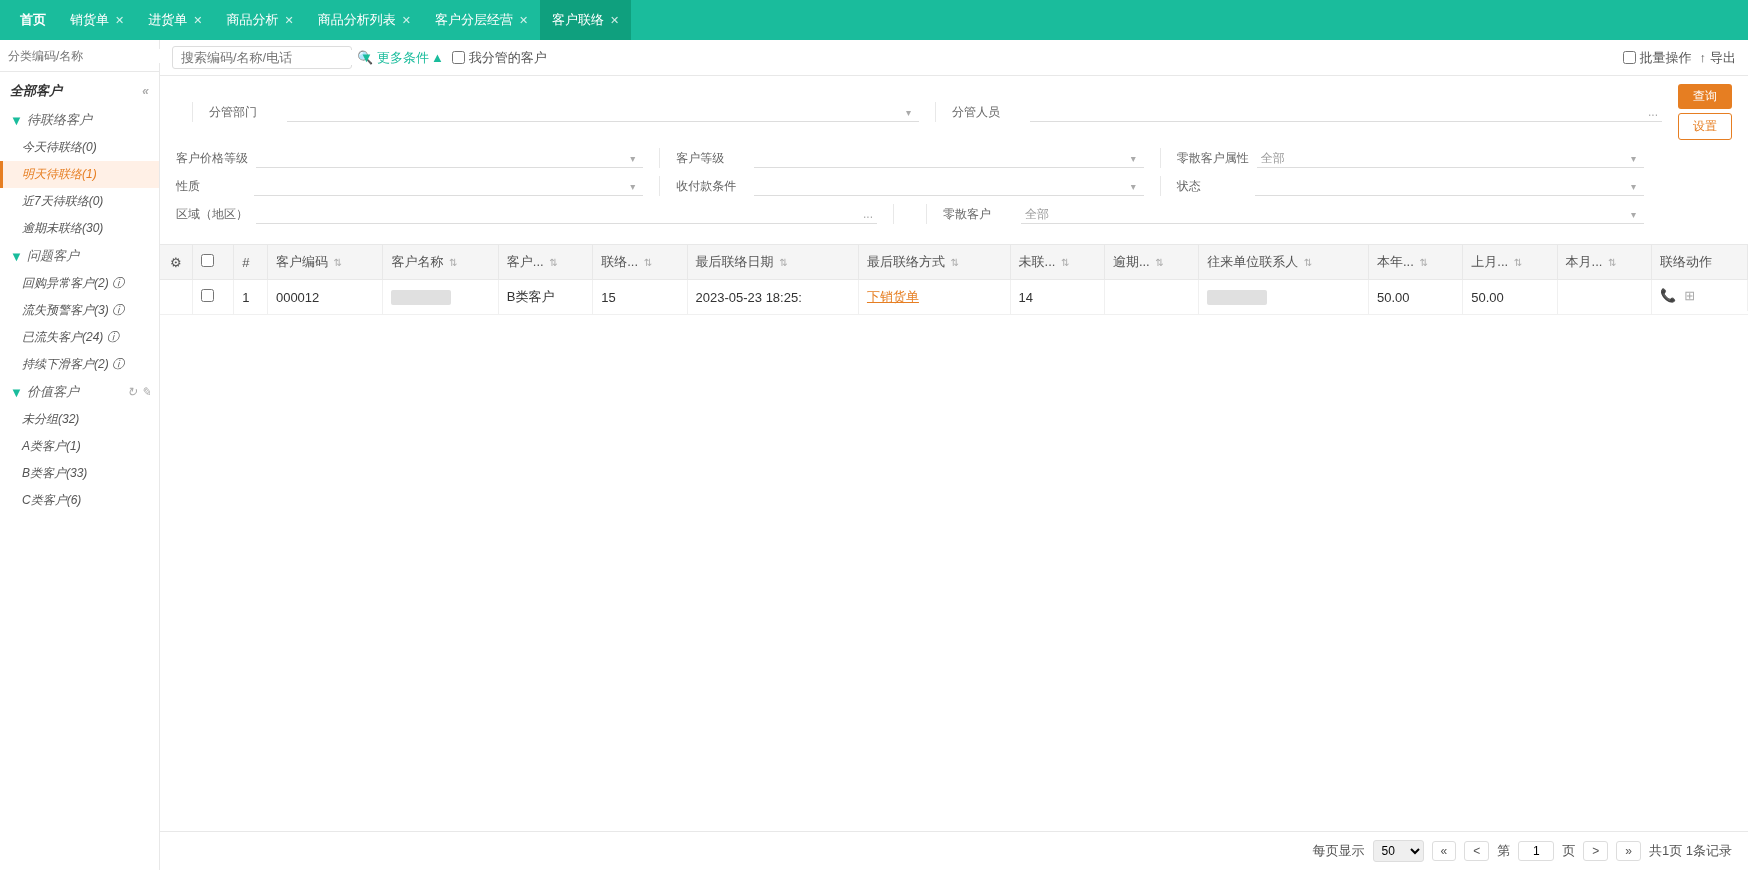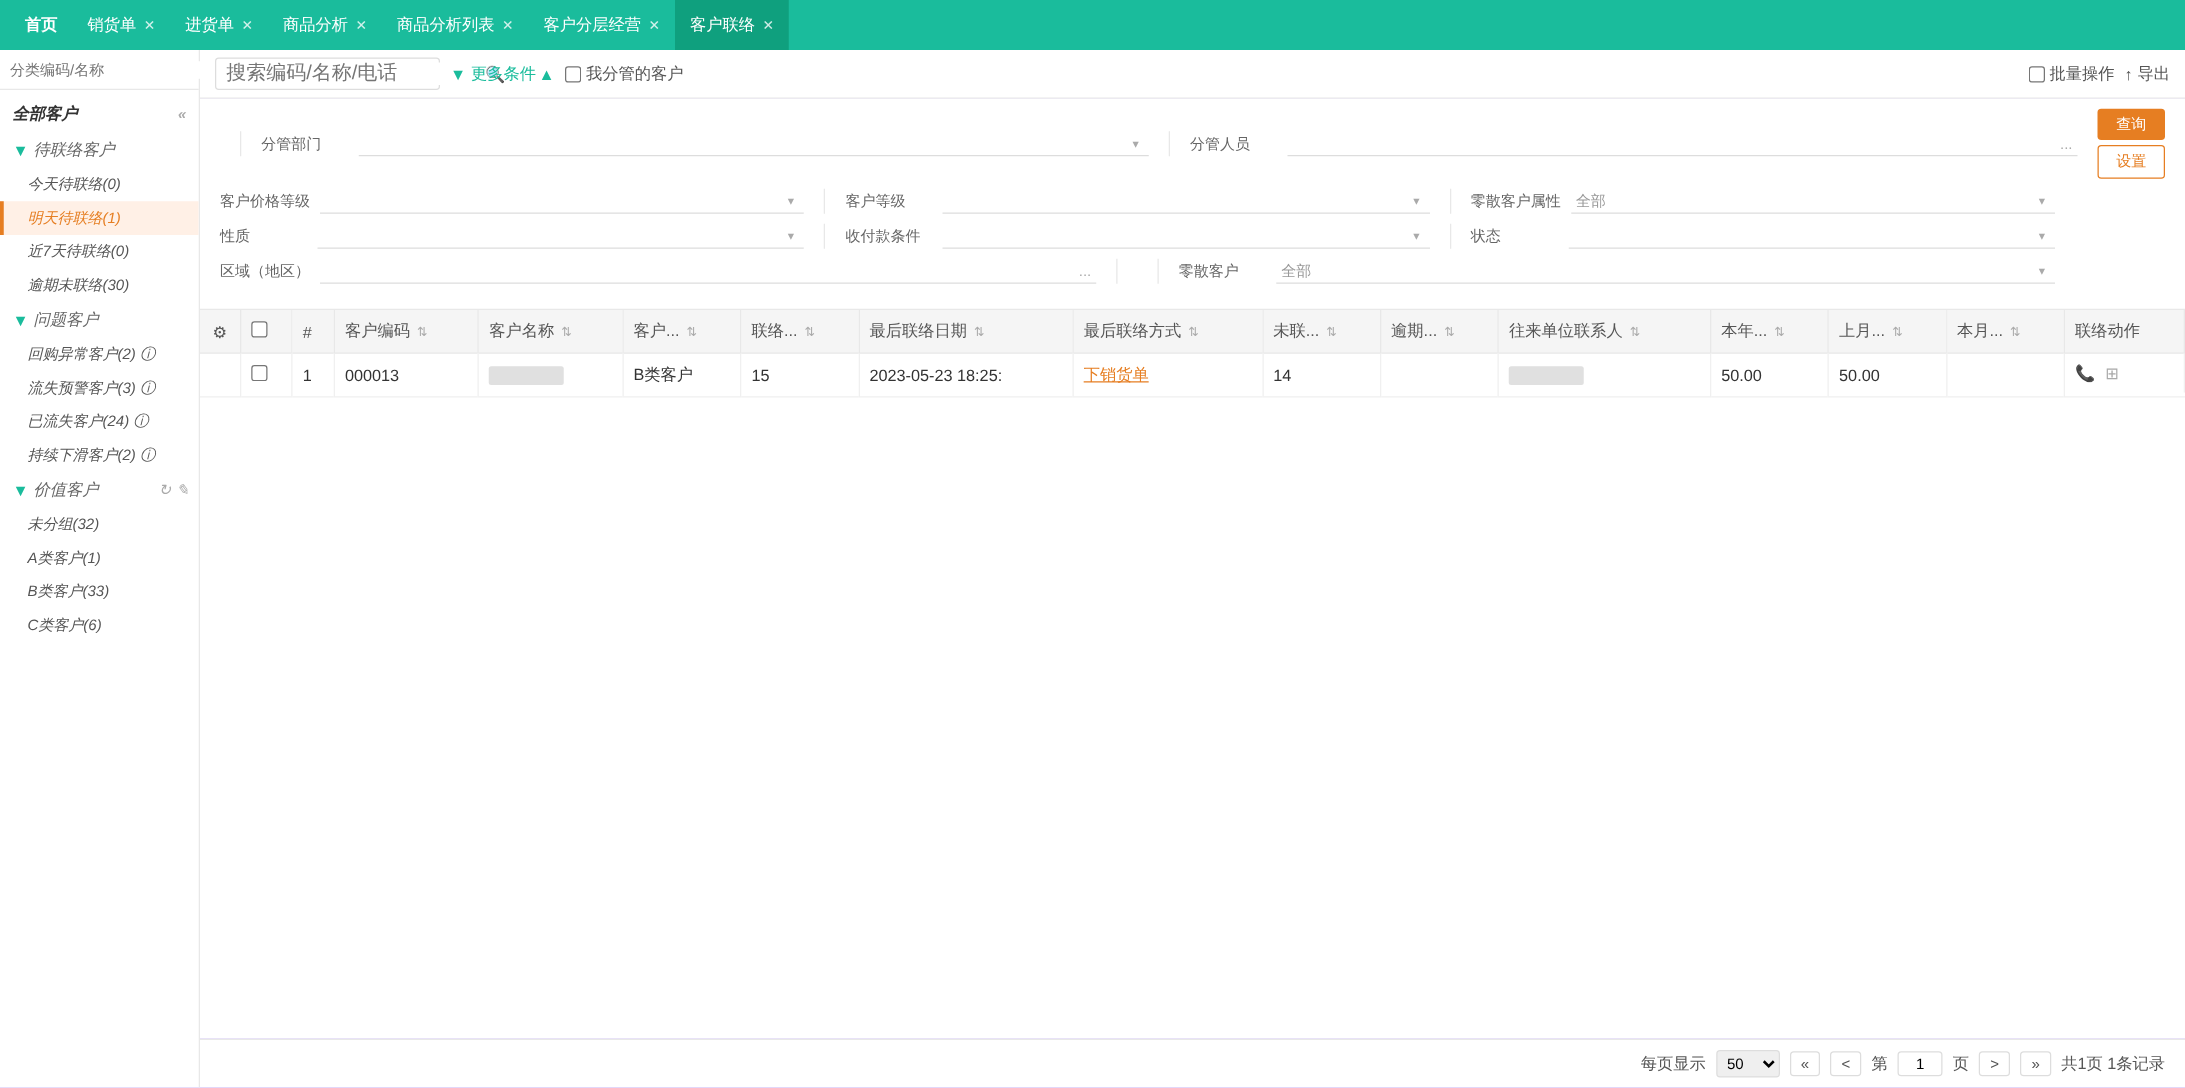--- a/index.html
+++ b/index.html
@@ -30,21 +30,21 @@
       margin-left: 6px;
       font-size: 11px;
       opacity: 0.8;
     }
     .top-nav .home { font-weight: bold; }
 
     
     .main-layout {
       display: flex;
       height: calc(100vh - 40px);
-      background: #8b5cf6;
+      background: #eab308;
     }
 
     
     .sidebar {
       width: 160px;
       background: white;
       border-right: 1px solid #e8e8e8;
       display: flex;
       flex-direction: column;
       flex-shrink: 0;
@@ -119,21 +119,21 @@
       align-items: center;
       border: 1px solid #ddd;
       border-radius: 3px;
       padding: 3px 8px;
       width: 180px;
       background: white;
     }
     .filter-toolbar .search-box input {
       border: none;
       outline: none;
-      font-size: 16px;
+      font-size: 13px;
       color: #999;
       flex: 1;
     }
     .filter-toolbar .more-filter {
       display: flex;
       align-items: center;
       color: #1abc9c;
       cursor: pointer;
       font-size: 12px;
       gap: 2px;
@@ -557,21 +557,21 @@
             <th>上月... <span class="sort-icon">⇅</span></th>
             <th>本月... <span class="sort-icon">⇅</span></th>
             <th>联络动作</th>
           </tr>
         </thead>
         <tbody>
           <tr>
             <td class="gear-col"></td>
             <td><input type="checkbox" style=""></td>
             <td>1</td>
-            <td>000013</td>
+            <td>000012</td>
             <td><span class="td-blurred">&nbsp;&nbsp;&nbsp;&nbsp;&nbsp;&nbsp;&nbsp;&nbsp;&nbsp;</span></td>
             <td>B类客户</td>
             <td>15</td>
             <td>2023-05-23 18:25:</td>
             <td><a class="td-link" href="#">下销货单</a></td>
             <td>14</td>
             <td></td>
             <td><span class="td-blurred">&nbsp;&nbsp;&nbsp;&nbsp;&nbsp;&nbsp;</span></td>
             <td>50.00</td>
             <td>50.00</td>

